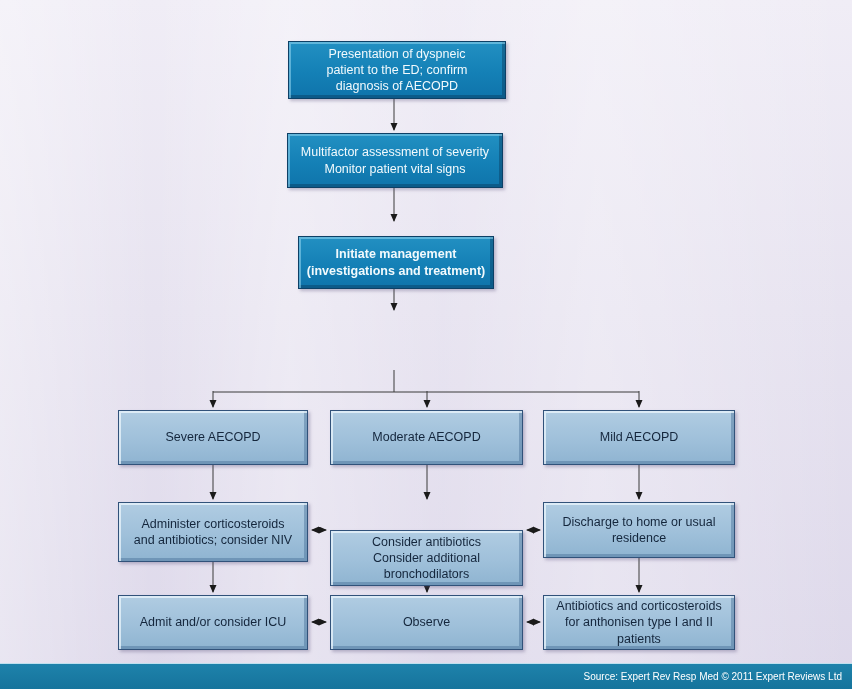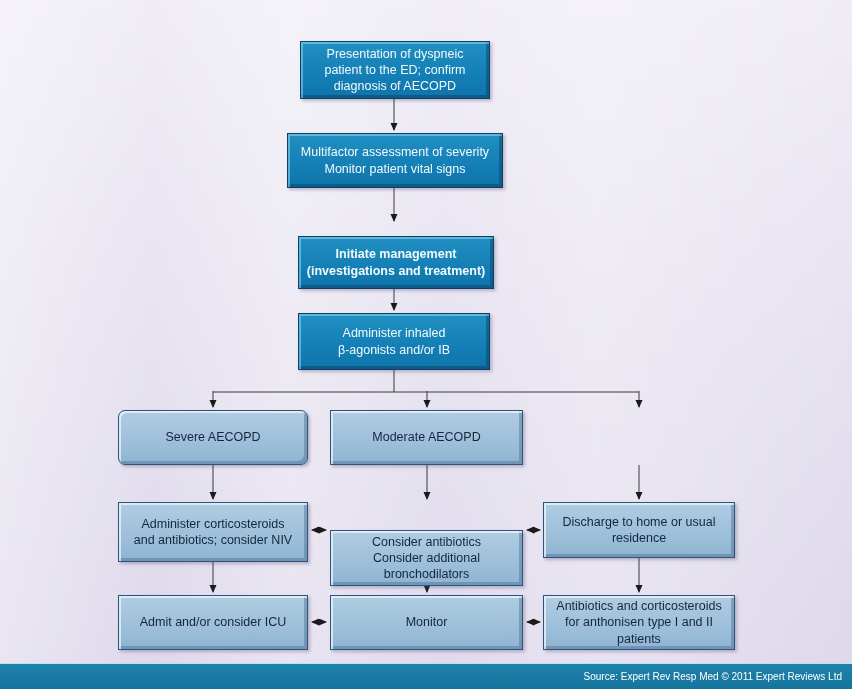--- a/index.html
+++ b/index.html
@@ -105,49 +105,48 @@
       <path d="M639,558 V592" marker-end="url(#ah)"></path>
 
       <path d="M312,530 H326" marker-start="url(#ah)" marker-end="url(#ah)"></path>
       <path d="M527,530 H540" marker-start="url(#ah)" marker-end="url(#ah)"></path>
 
       <path d="M312,622 H326" marker-start="url(#ah)" marker-end="url(#ah)"></path>
       <path d="M527,622 H540" marker-start="url(#ah)" marker-end="url(#ah)"></path>
     </g>
   </svg>
 
-  <div class="node dark" style="left:300px; top:41px; width:190px; height:58px;">
+  <div class="node dark" style="left:288px; top:41px; width:218px; height:58px;">
     <span class="node-label">Presentation of dyspneic
 patient to the ED; confirm
 diagnosis of AECOPD</span>
   </div>
 
   <div class="node dark" style="left:287px; top:133px; width:216px; height:55px;">
     <span class="node-label">Multifactor assessment of severity
 Monitor patient vital signs</span>
   </div>
 
   <div class="node dark" style="left:298px; top:236px; width:196px; height:53px;font-weight:bold;">
     <span class="node-label">Initiate management
 (investigations and treatment)</span>
   </div>
 
-  <div class="node dark" style="left:298px; top:313px; width:192px; height:57px;">
-    <span class="node-label">Administer inhaled
-β-agonists and/or IB</span>
-  </div>
 
-  <div class="node light" style="left:118px; top:410px; width:190px; height:55px;border-radius:7px;">
+  <div class="node light" style="left:118px; top:410px; width:190px; height:55px;">
     <span class="node-label">Severe AECOPD</span>
   </div>
 
   <div class="node light" style="left:330px; top:410px; width:193px; height:55px;">
     <span class="node-label">Moderate AECOPD</span>
   </div>
 
+  <div class="node light" style="left:543px; top:410px; width:192px; height:55px;">
+    <span class="node-label">Mild AECOPD</span>
+  </div>
 
   <div class="node light" style="left:118px; top:502px; width:190px; height:60px;">
     <span class="node-label">Administer corticosteroids
 and antibiotics; consider NIV</span>
   </div>
 
   <div class="node light" style="left:330px; top:530px; width:193px; height:56px;">
     <span class="node-label">Consider antibiotics
 Consider additional
 bronchodilators</span>
@@ -156,21 +155,21 @@
   <div class="node light" style="left:543px; top:502px; width:192px; height:56px;">
     <span class="node-label">Discharge to home or usual
 residence</span>
   </div>
 
   <div class="node light" style="left:118px; top:595px; width:190px; height:55px;">
     <span class="node-label">Admit and/or consider ICU</span>
   </div>
 
   <div class="node light" style="left:330px; top:595px; width:193px; height:55px;">
-    <span class="node-label">Monitor</span>
+    <span class="node-label">Observe</span>
   </div>
 
   <div class="node light" style="left:543px; top:595px; width:192px; height:55px;">
     <span class="node-label">Antibiotics and corticosteroids
 for anthonisen type I and II
 patients</span>
   </div>
 
   <div class="bottombar">
     <span class="source-text">Source: Expert Rev Resp Med © 2011 Expert Reviews Ltd</span>

